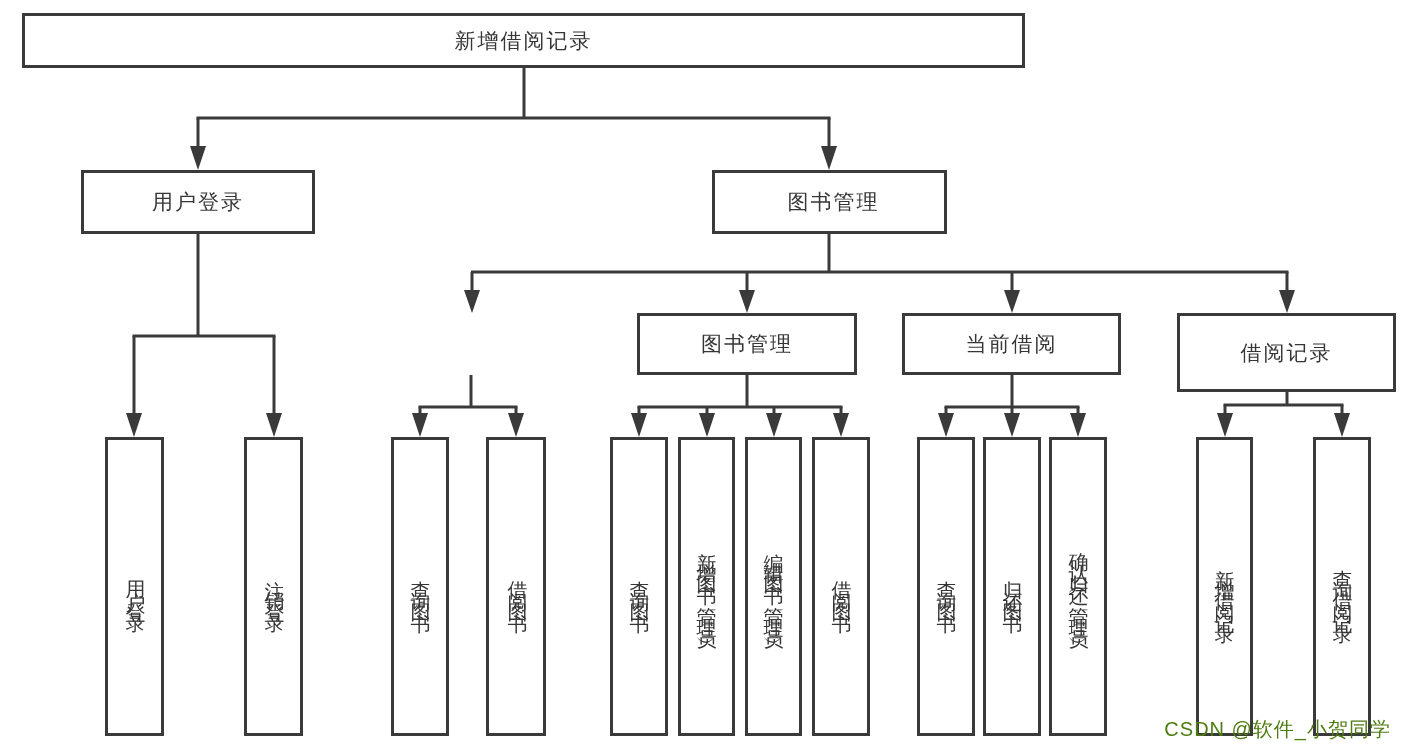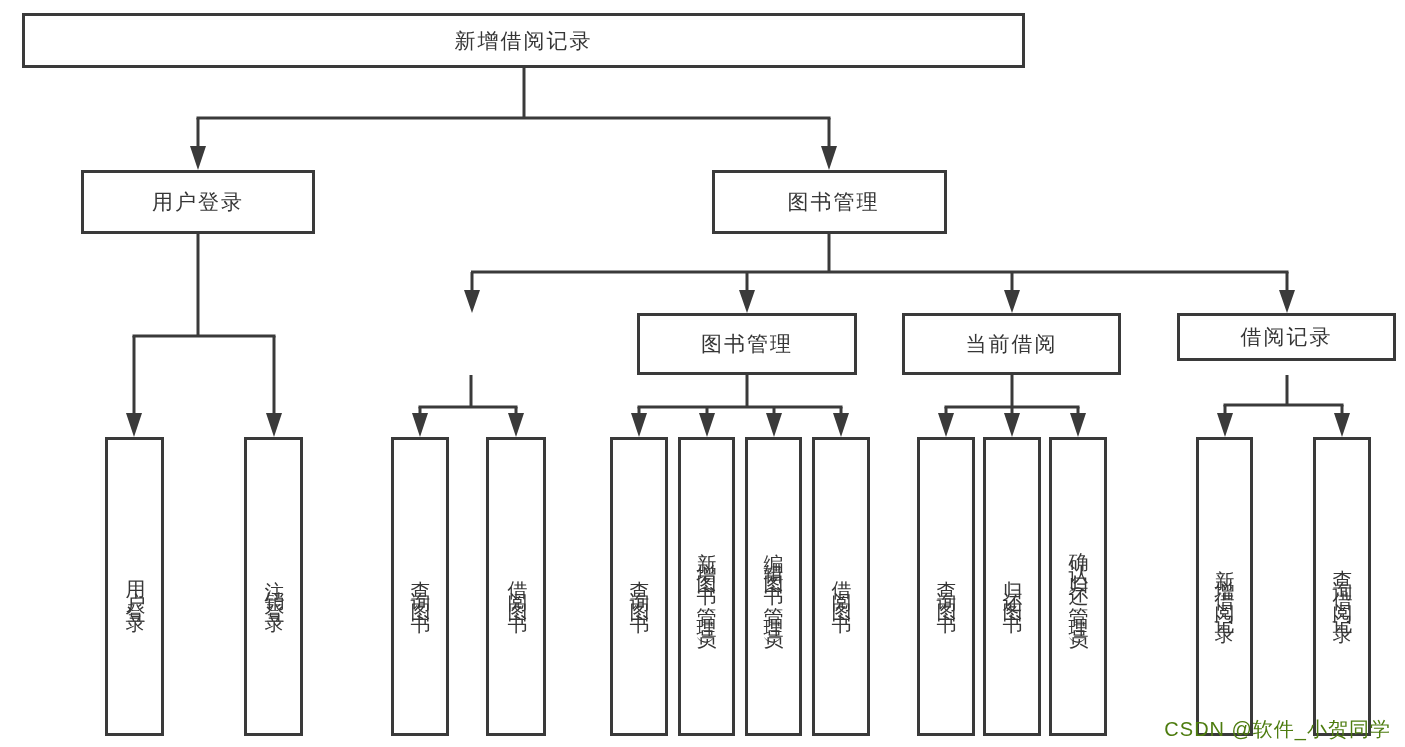--- a/index.html
+++ b/index.html
@@ -124,21 +124,21 @@
     </g>
   </svg>
 
   <div class="box h" style="left:22px; top:13px; width:1003px; height:55px;">新增借阅记录</div>
 
   <div class="box h" style="left:81px; top:170px; width:234px; height:64px;">用户登录</div>
   <div class="box h" style="left:712px; top:170px; width:235px; height:64px;padding-left:8px;">图书管理</div>
 
   <div class="box h" style="left:637px; top:313px; width:220px; height:62px;">图书管理</div>
   <div class="box h" style="left:902px; top:313px; width:219px; height:62px;">当前借阅</div>
-  <div class="box h" style="left:1177px; top:313px; width:219px; height:48px;">借阅记录</div>
+  <div class="box h" style="left:1177px; top:313px; width:219px; height:79px;">借阅记录</div>
 
   <div class="box v" style="left:105px; top:437px; width:59px; height:299px;">用户登录</div>
   <div class="box v" style="left:244px; top:437px; width:59px; height:299px;">注销登录</div>
 
   <div class="box v" style="left:391px; top:437px; width:58px; height:299px;">查询图书</div>
   <div class="box v" style="left:486px; top:437px; width:60px; height:299px;">借阅图书</div>
 
   <div class="box v" style="left:610px; top:437px; width:58px; height:299px;">查询图书</div>
   <div class="box v" style="left:678px; top:437px; width:57px; height:299px;">新增图书（管理员）</div>
   <div class="box v" style="left:745px; top:437px; width:57px; height:299px;">编辑图书（管理员）</div>

